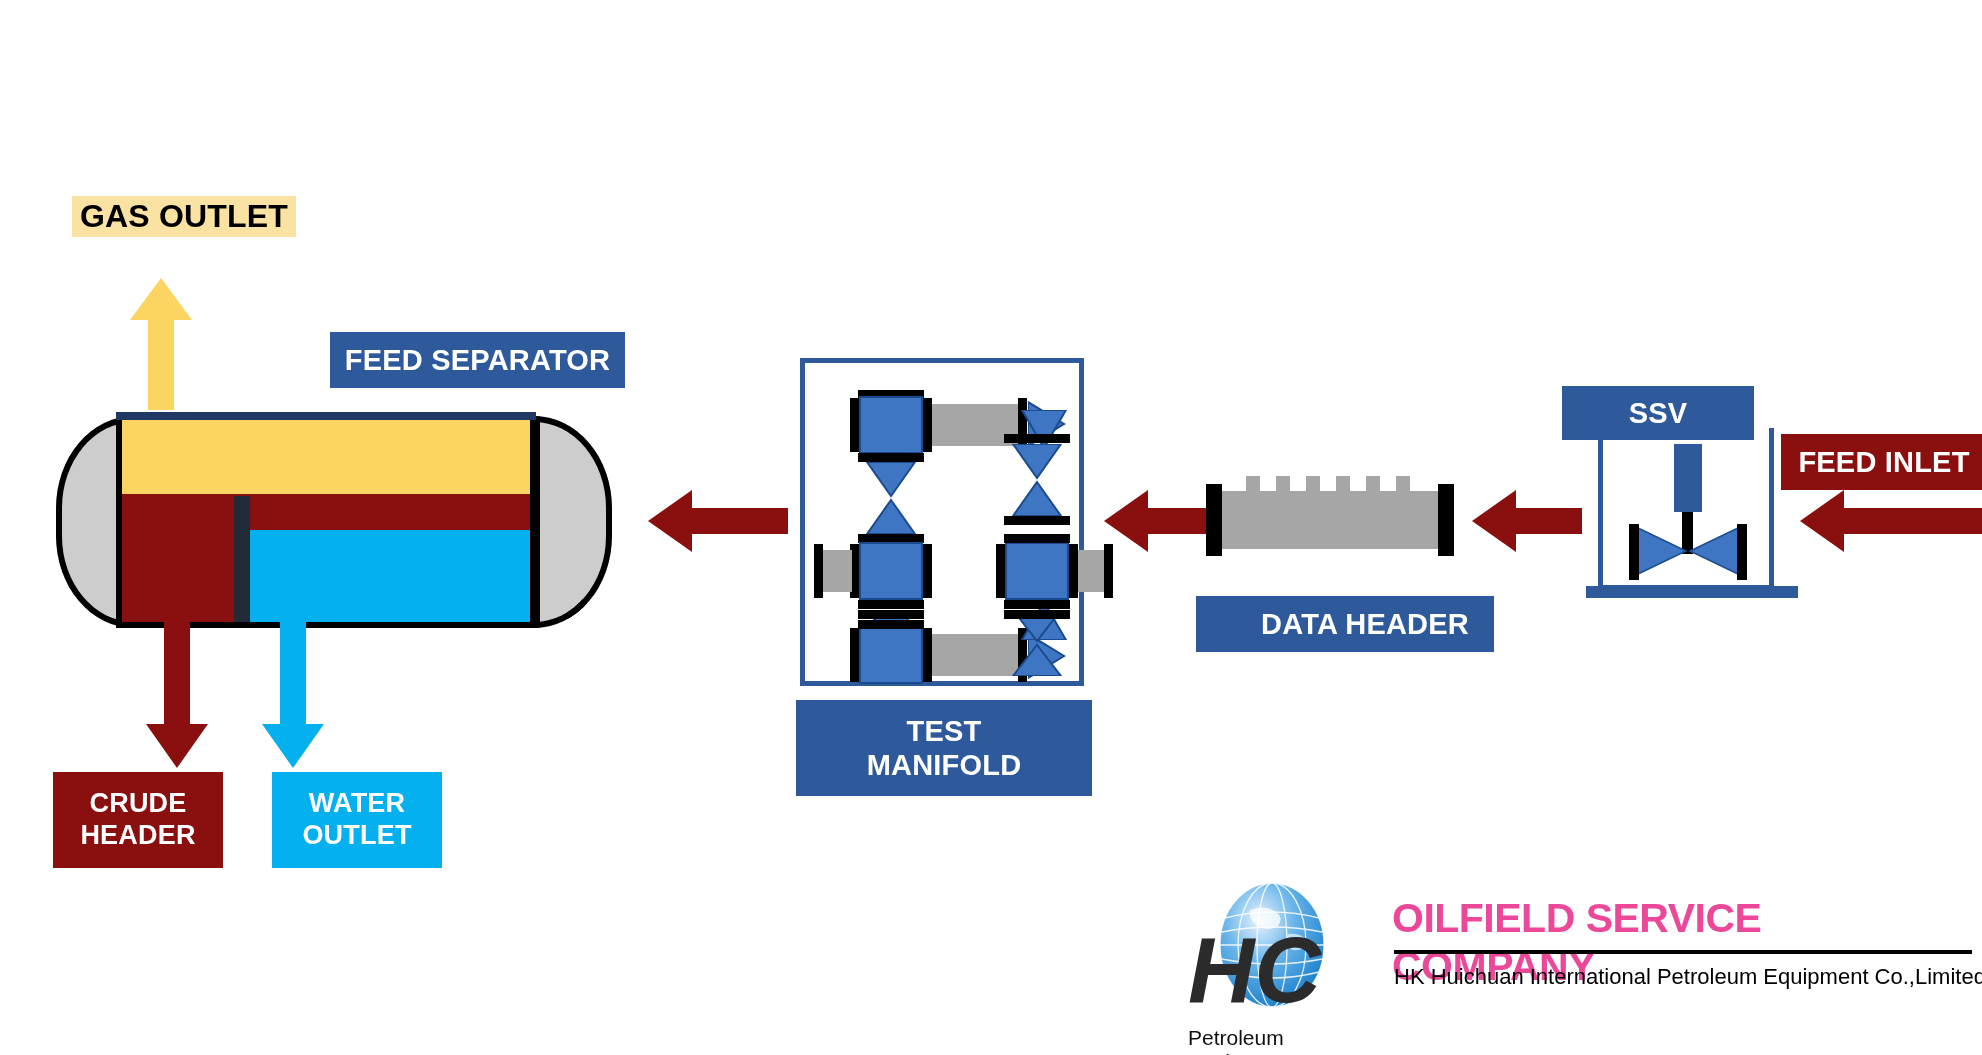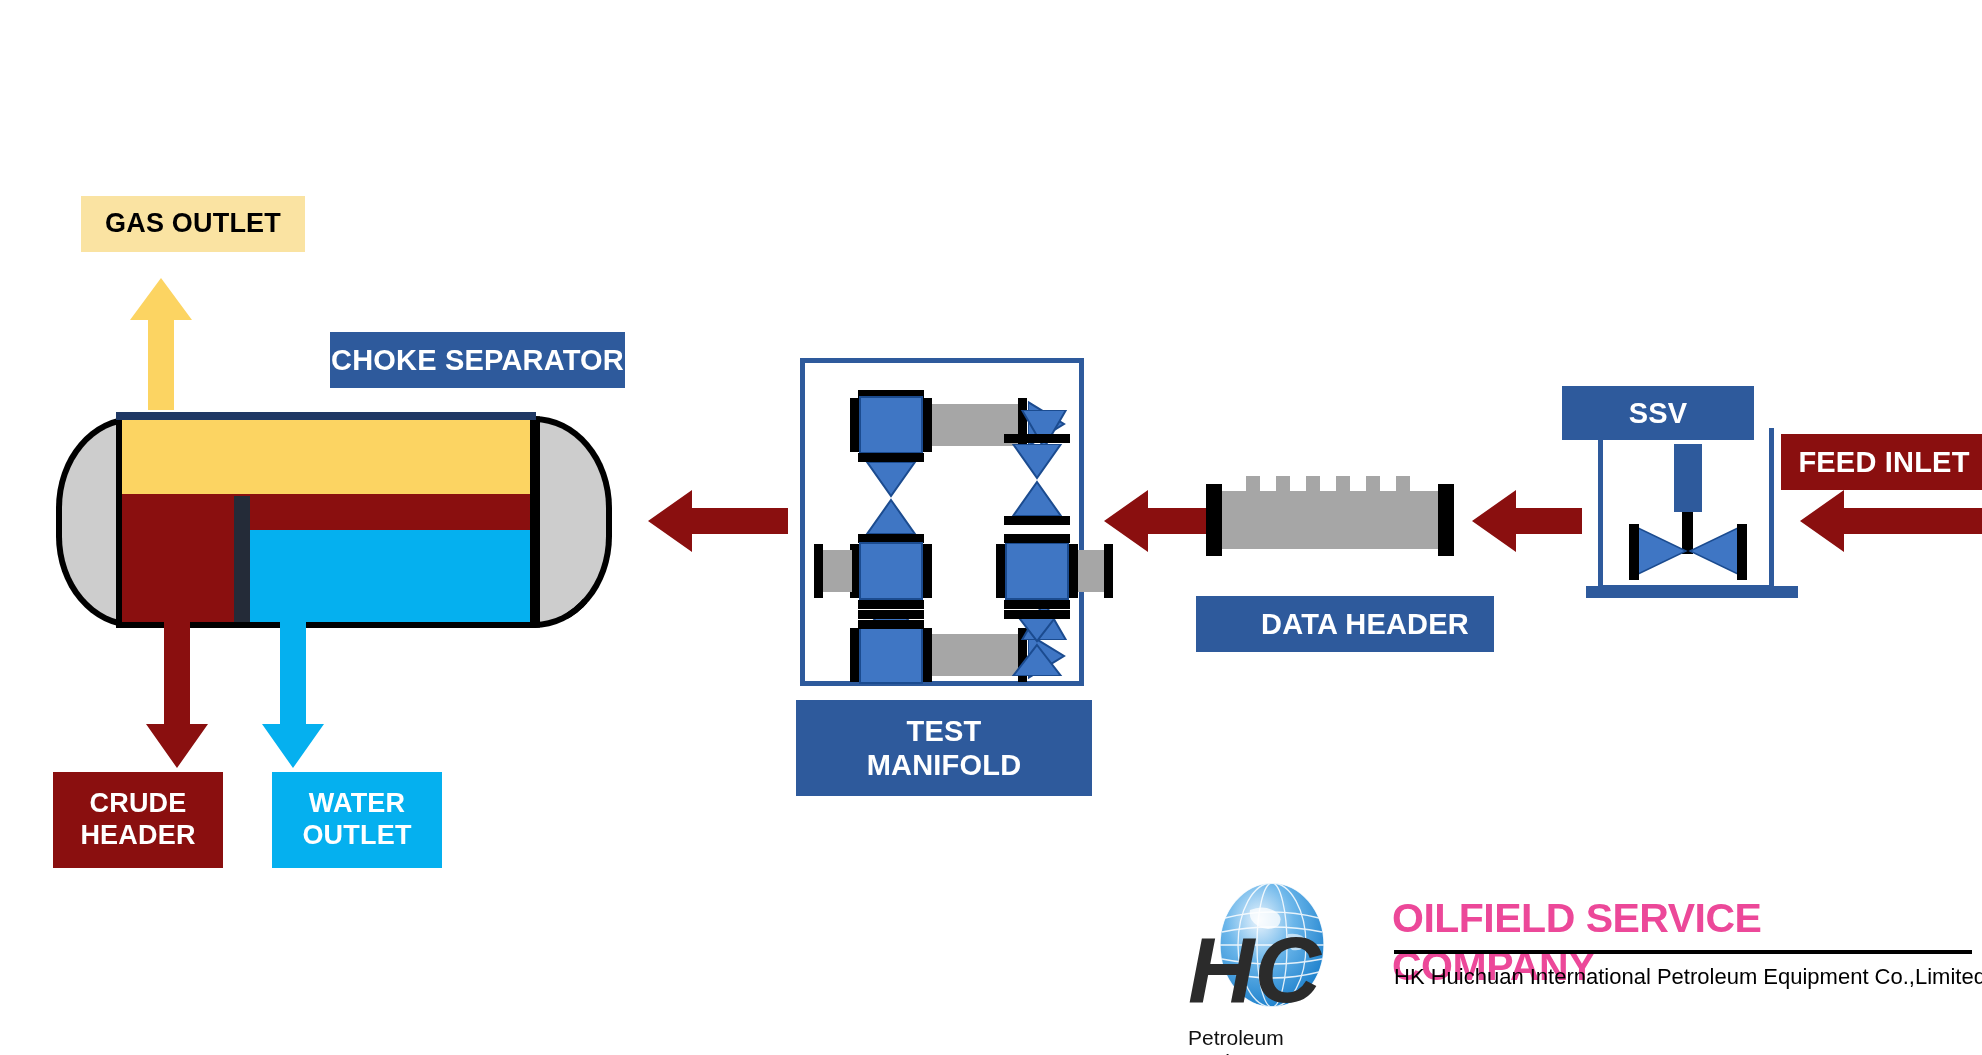--- a/index.html
+++ b/index.html
@@ -104,29 +104,29 @@
   .logo-tagline { position: absolute; color: #111111; }
   .logo-title { position: absolute; font-weight: bold; color: #ec4899; letter-spacing: -0.5px; }
   .logo-rule { position: absolute; background: #000000; }
   .logo-sub { position: absolute; color: #000000; }
 </style>
 </head>
 <body>
 
 <div id="canvas">
 
-  <div class="chip chip-cream" style="left:72px; top:196px; width:224px; height:56px; font-size:27px;margin-left:9px;">GAS OUTLET</div>
+  <div class="chip chip-cream" style="left:72px; top:196px; width:224px; height:41px; font-size:32px;">GAS OUTLET</div>
 
   <div class="arrow" style="left:130px; top:278px; width:62px; height:132px;">
     <svg viewBox="0 0 62 132" preserveAspectRatio="none">
       <polygon points="31,0 62,42 44,42 44,132 18,132 18,42 0,42" fill="#fcd462"></polygon>
     </svg>
   </div>
 
-  <div class="chip chip-blue" style="left:330px; top:332px; width:295px; height:56px; font-size:29px;">CHOKE SEPARATOR</div>
+  <div class="chip chip-blue" style="left:330px; top:332px; width:295px; height:56px; font-size:29px;">FEED SEPARATOR</div>
 
   <div id="separator-vessel" style="left:56px; top:412px; width:556px; height:220px;">
 
     <div class="vessel-cap cap-left" style="left:0px; top:4px; width:78px; height:212px;"></div>
 
     <div class="vessel-cap cap-right" style="left:478px; top:4px; width:78px; height:212px;"></div>
 
     <div class="vessel-rim-top" style="left:60px; top:0px; width:420px; height:10px;"></div>
 
     <div class="vessel-shell" style="left:60px; top:8px; width:420px; height:208px; border-width:0 6px 6px 6px; padding:0;">

